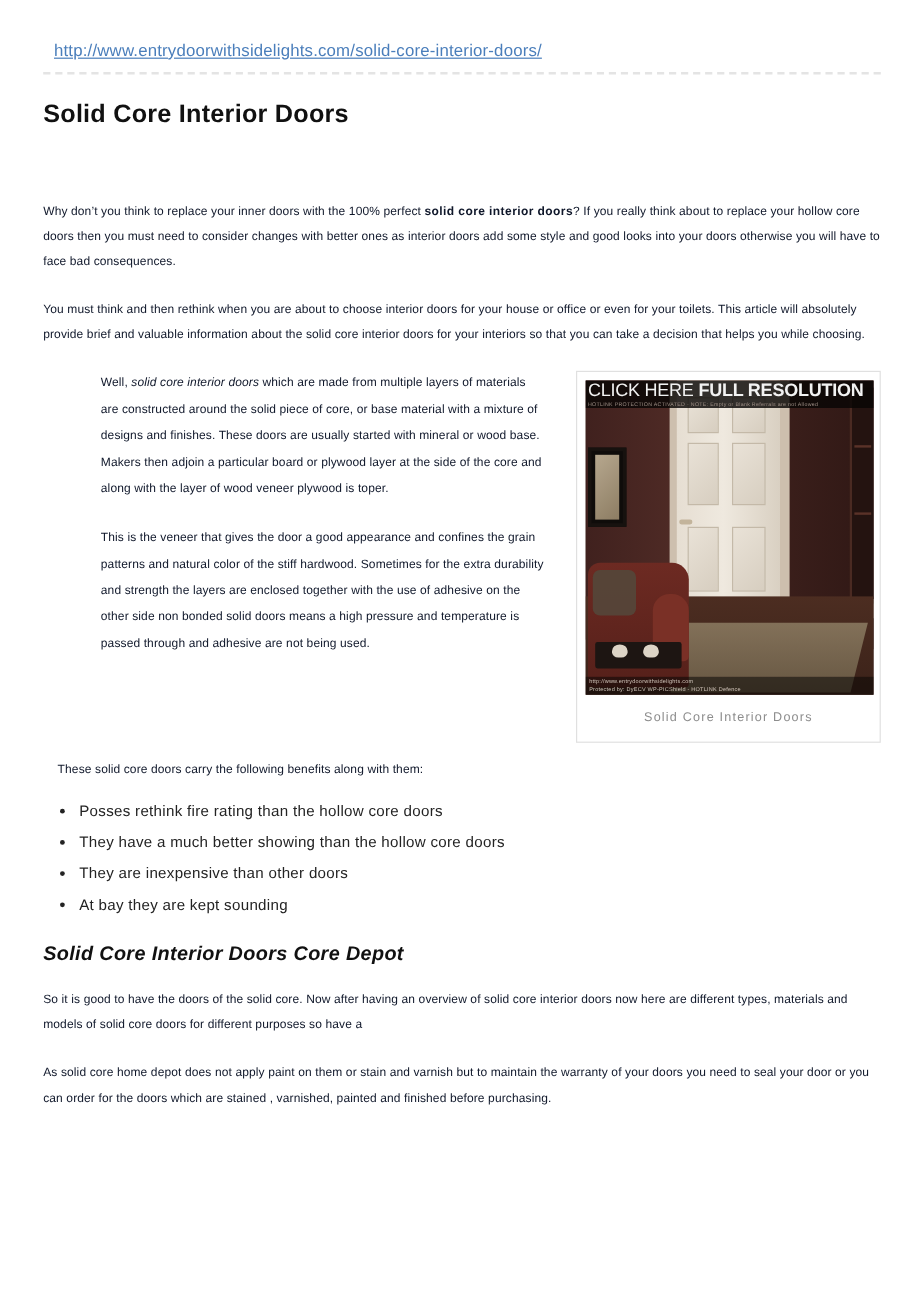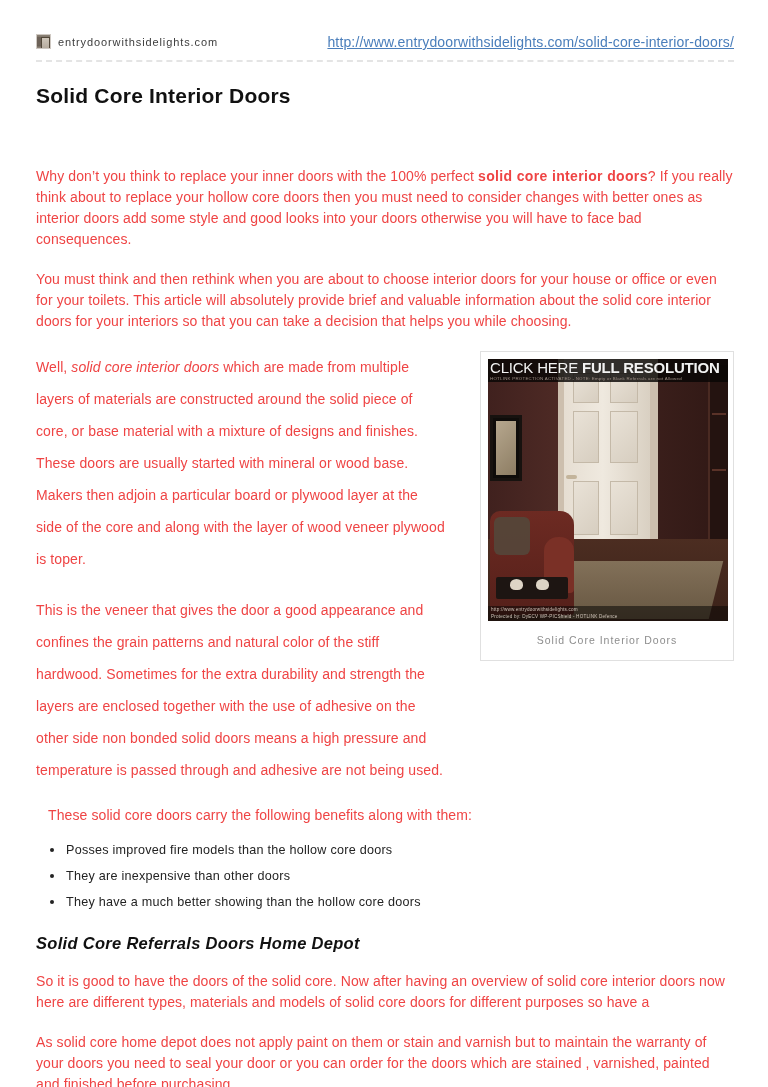--- a/index.html
+++ b/index.html
@@ -88,23 +88,23 @@
 
   
   .content {
     position: absolute;
     left: 36px;
     top: 166px;
     width: 698px;
   }
   p {
     margin: 0 0 19px 0;
-    font-size: 14px;
+    font-size: 10px;
     line-height: 21px;
-    color: #ef4444;
+    color: #0f172a;
     letter-spacing: 0.1px;
   }
   .b { font-weight: bold; letter-spacing: 0.35px; }
   .i { font-style: italic; }
 
   
   .wrap-section {
     position: relative;
     margin-top: 19px;
   }
@@ -118,21 +118,22 @@
   }
   .figure-caption {
     text-align: center;
     font-size: 10.5px;
     letter-spacing: 1px;
     color: #8d8d8d;
     padding: 13px 0 12px 0;
   }
   .narrow-col p {
     width: 412px;
-    line-height: 32px;
+    line-height: 22px;
+    margin-left: 48px;
   }
 
   
   .photo {
     position: relative;
     width: 240px;
     height: 262px;
     background: #3a2420;
     overflow: hidden;
   }
@@ -294,24 +295,20 @@
     font-style: italic;
     letter-spacing: 0.3px;
     color: #111111;
   }
   .clearer { clear: both; height: 0; }
 </style>
 </head>
 <body>
 
 <div class="page-header">
-  <div class="site-id">
-    <span class="favicon"></span>
-    <span class="site-name">entrydoorwithsidelights.com</span>
-  </div>
   <a class="page-url" href="#">http://www.entrydoorwithsidelights.com/solid-core-interior-doors/</a>
 </div>
 <div class="header-rule"></div>
 
 <h1 class="page-title">Solid Core Interior Doors</h1>
 
 <div class="content">
 
   <p>
     <span>Why don’t you think to replace your inner doors with the 100% perfect </span><span class="b">solid core interior doors</span><span>? If you really think about to replace your hollow core doors then you must need to consider changes with better ones as interior doors add some style and good looks into your doors otherwise you will have to face bad consequences.</span>
@@ -367,23 +364,24 @@
       </p>
       <p>This is the veneer that gives the door a good appearance and confines the grain patterns and natural color of the stiff hardwood. Sometimes for the extra durability and strength the layers are enclosed together with the use of adhesive on the other side non bonded solid doors means a high pressure and temperature is passed through and adhesive are not being used.</p>
     </div>
 
     <div class="clearer"></div>
   </div>
 
   <p class="lead-in">These solid core doors carry the following benefits along with them:</p>
 
   <ul class="benefits">
-    <li>Posses improved fire models than the hollow core doors</li>
+    <li>Posses rethink fire rating than the hollow core doors</li>
+    <li>They have a much better showing than the hollow core doors</li>
     <li>They are inexpensive than other doors</li>
-    <li>They have a much better showing than the hollow core doors</li>
+    <li>At bay they are kept sounding</li>
   </ul>
 
-  <h2 class="subheading">Solid Core Referrals Doors Home Depot</h2>
+  <h2 class="subheading">Solid Core Interior Doors Core Depot</h2>
 
   <p>So it is good to have the doors of the solid core. Now after having an overview of solid core interior doors now here are different types, materials and models of solid core doors for different purposes so have a</p>
   <p>As solid core home depot does not apply paint on them or stain and varnish but to maintain the warranty of your doors you need to seal your door or you can order for the doors which are stained , varnished, painted and finished before purchasing.</p>
 
 </div>
 
 </body></html>

